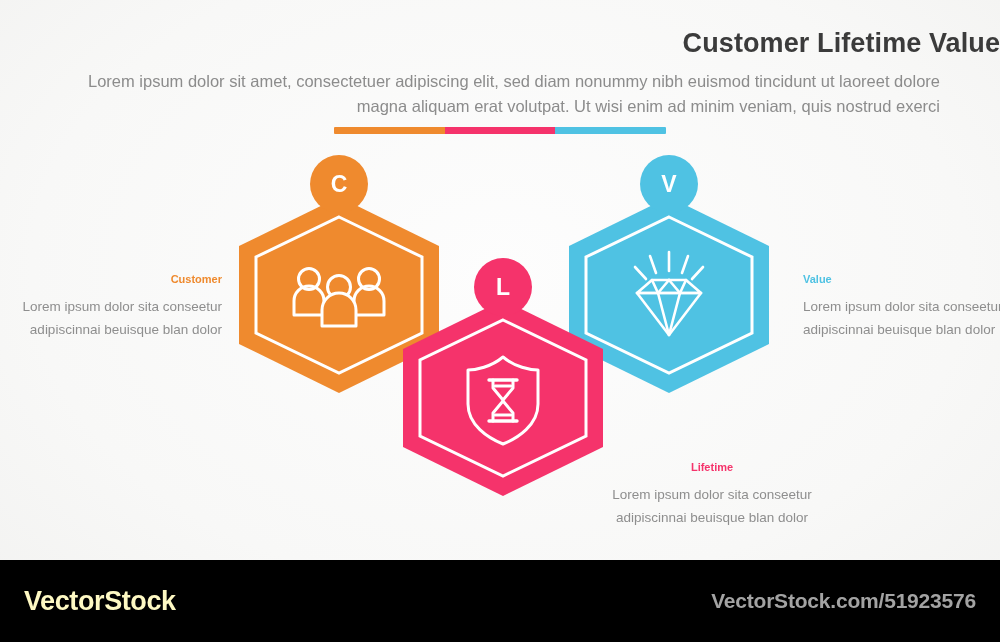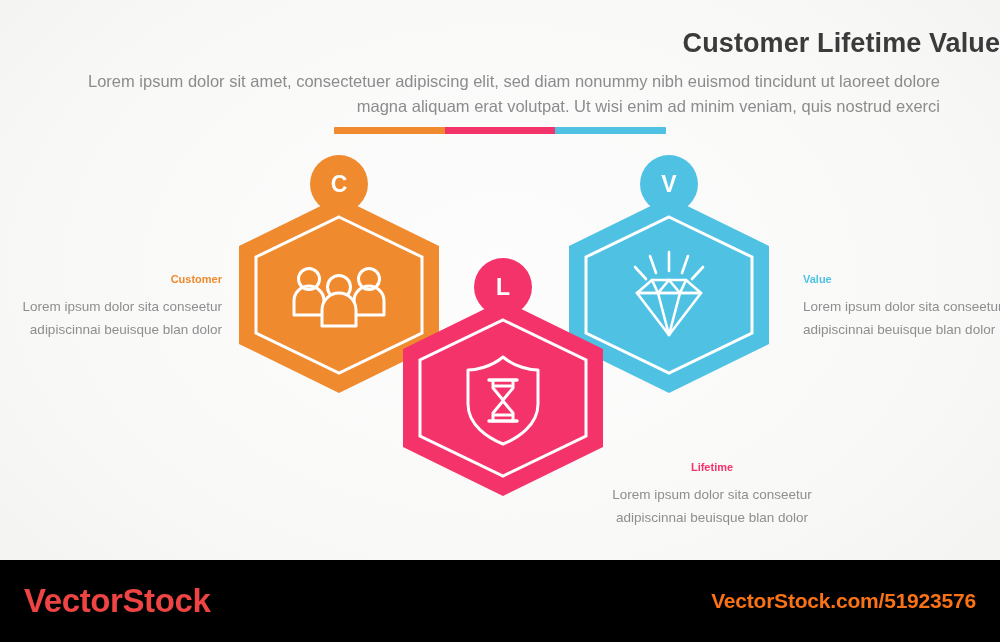--- a/index.html
+++ b/index.html
@@ -125,28 +125,28 @@
     width: 1000px;
     height: 82px;
     background: #000000;
     display: flex;
     align-items: center;
     justify-content: space-between;
     padding: 0 24px;
     box-sizing: border-box;
   }
   #wm-logo {
-    color: #ef4444;
-    font-size: 33px;
+    color: #fef9c3;
+    font-size: 27px;
     font-weight: bold;
     letter-spacing: -0.4px;
     font-family: "Liberation Sans", sans-serif;
   }
   #wm-url {
-    color: #f97316;
+    color: #a3a3a3;
     font-size: 21px;
     font-weight: bold;
     letter-spacing: -0.2px;
   }
 </style>
 </head>
 <body>
 
 <div id="stage">
 

